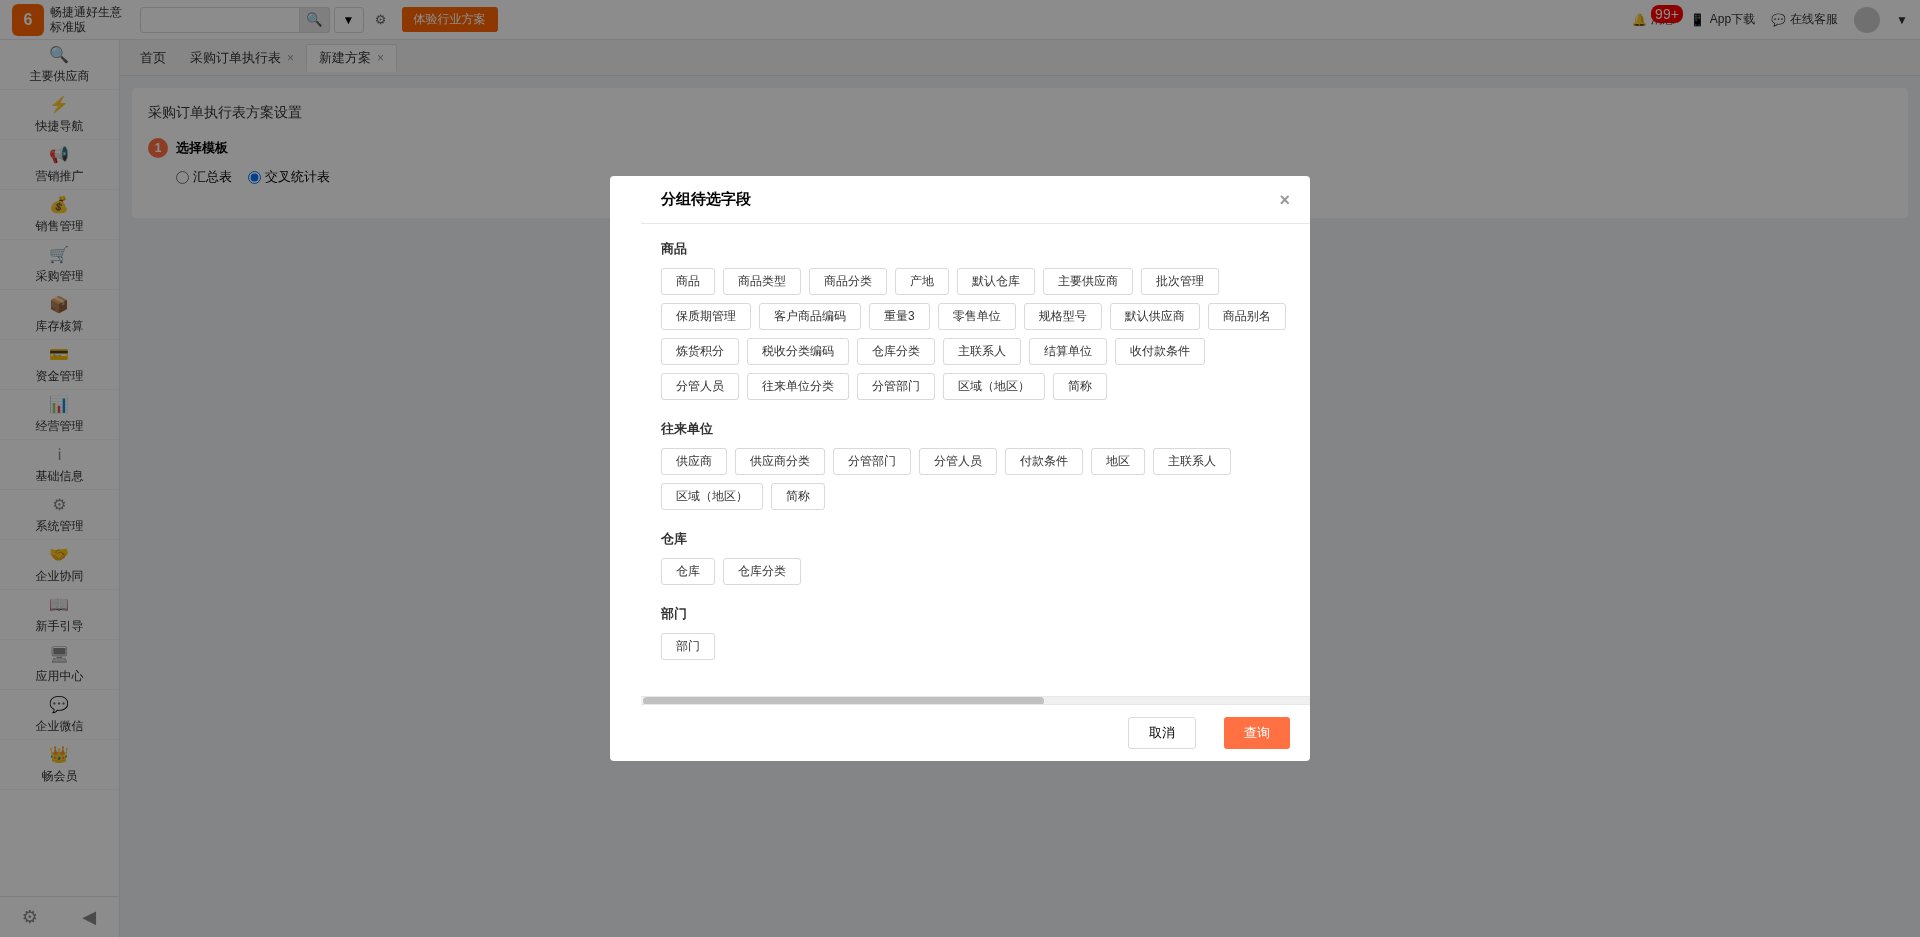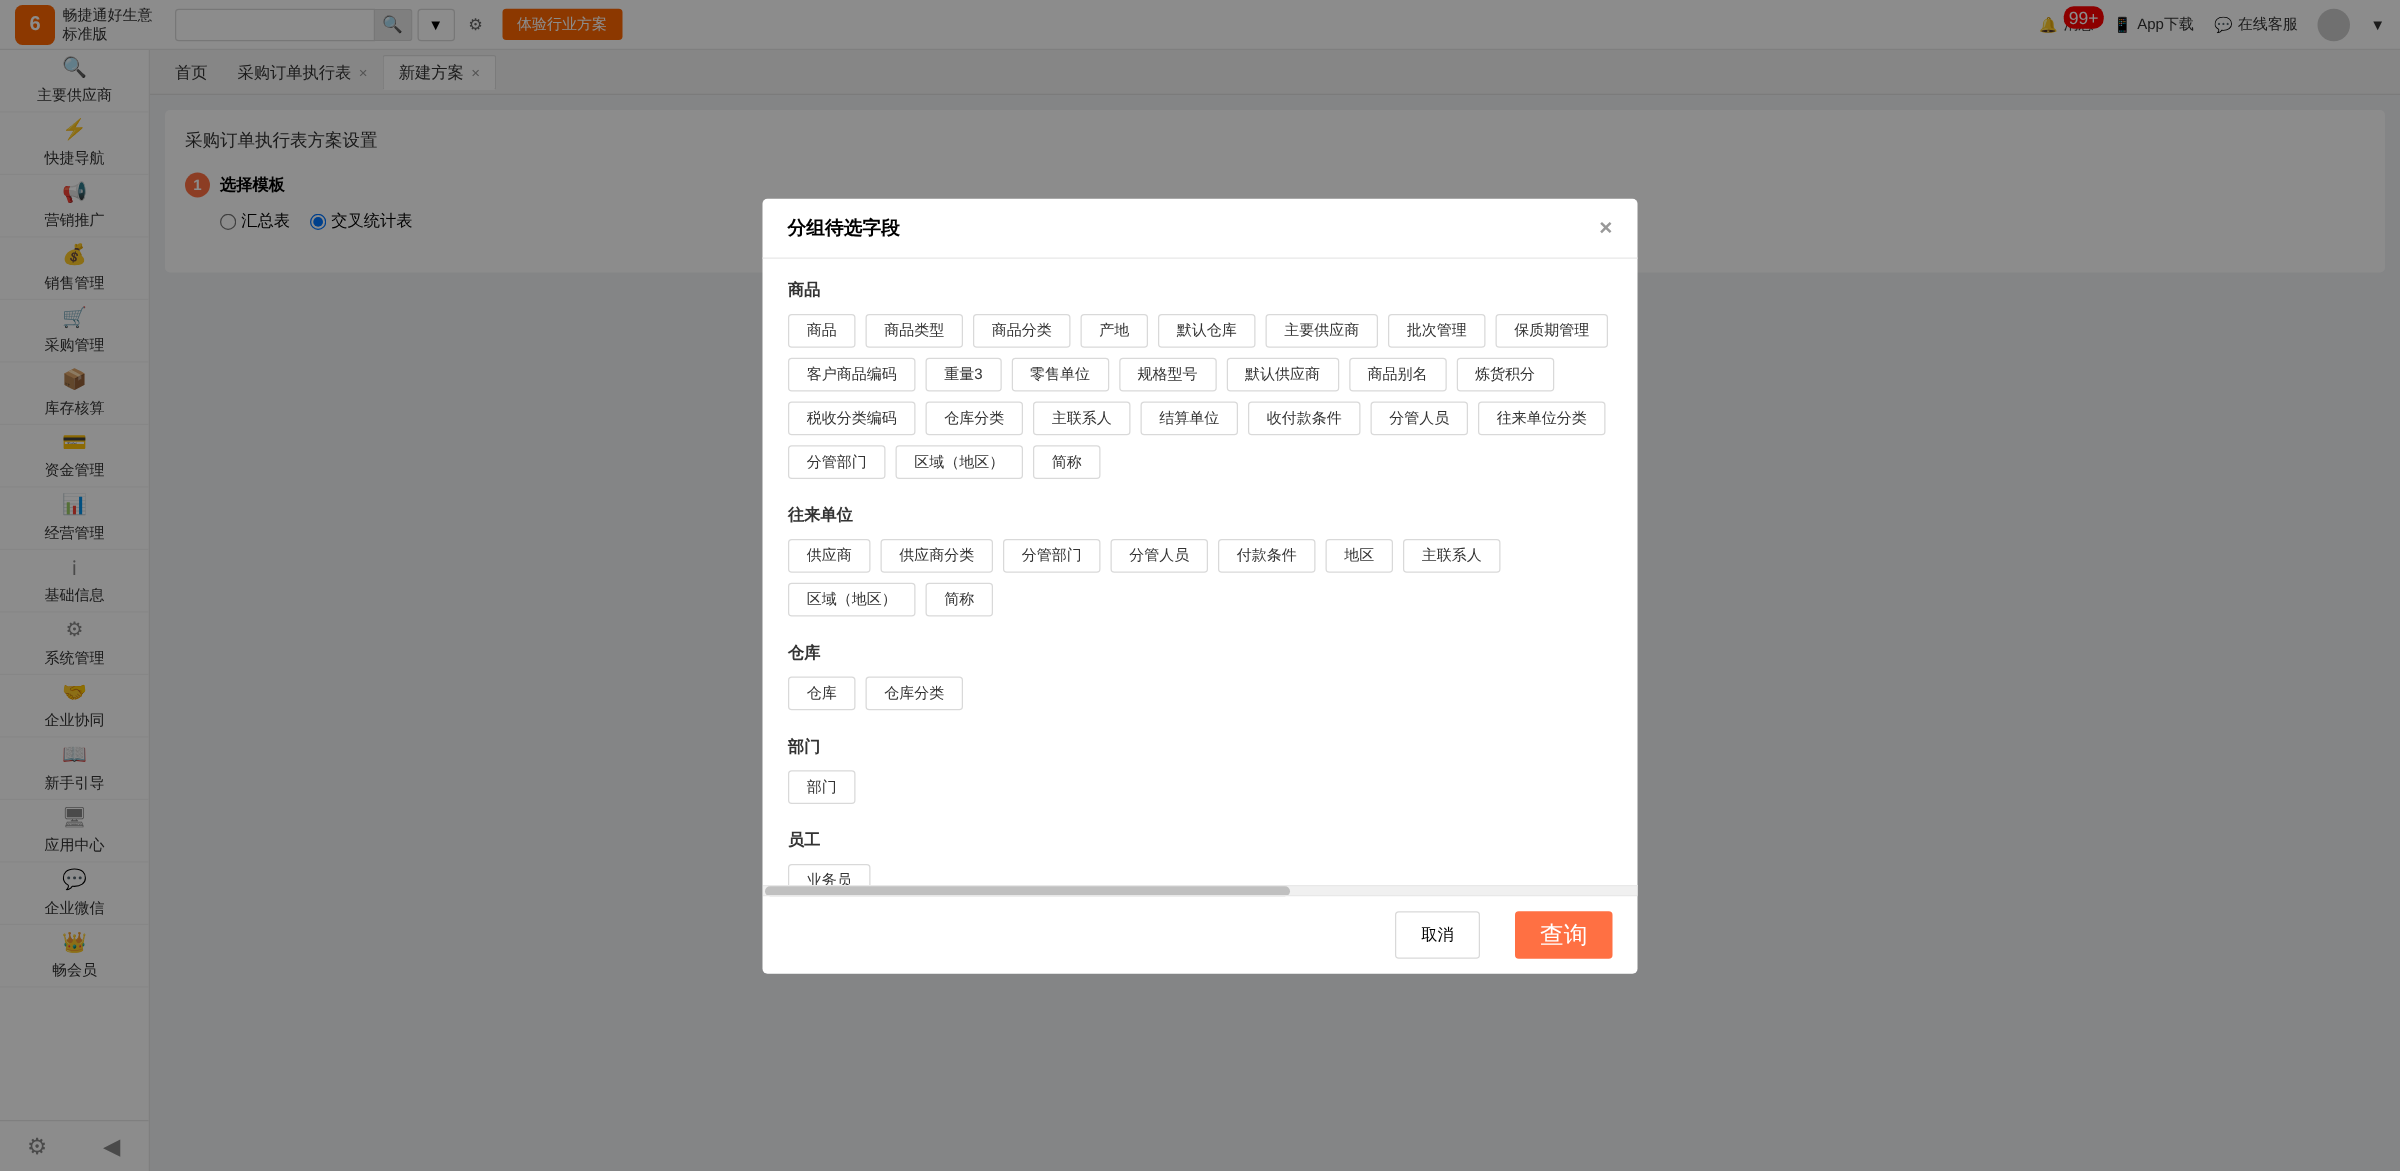--- a/index.html
+++ b/index.html
@@ -276,20 +276,21 @@
       justify-content: center;
     }
     .modal {
       background: #fff;
       border-radius: 4px;
       width: 700px;
       max-height: 620px;
       display: flex;
       flex-direction: column;
       position: relative;
+      padding-left: 31px;
     }
     .modal-header {
       display: flex;
       align-items: center;
       justify-content: space-between;
       padding: 14px 20px;
       border-bottom: 1px solid #e8e8e8;
       font-size: 15px;
       font-weight: bold;
     }
@@ -348,21 +349,21 @@
       cursor: pointer;
       font-size: 13px;
     }
     .btn-confirm {
       padding: 6px 20px;
       border: none;
       border-radius: 3px;
       background: #ff7043;
       color: white;
       cursor: pointer;
-      font-size: 19px;
+      font-size: 13px;
     }
     .scrollbar-thumb {
       height: 8px;
       background: #c0c0c0;
       border-radius: 4px;
       width: 60%;
       margin-left: 2px;
     }
   </style>
 </head>
@@ -567,26 +568,20 @@
         </div>
       </div>
 
       <div class="field-section">
         <div class="field-section-title">部门</div>
         <div class="field-tags">
           <div class="field-tag">部门</div>
         </div>
       </div>
 
-      <div class="field-section">
-        <div class="field-section-title">员工</div>
-        <div class="field-tags">
-          <div class="field-tag">业务员</div>
-        </div>
-      </div>
 
     </div>
     <div class="modal-scrollbar-x">
       <div class="scrollbar-thumb"></div>
     </div>
     <div class="modal-footer">
       <button class="btn-cancel">取消</button>
       <button class="btn-confirm">查询</button>
     </div>
   </div>

